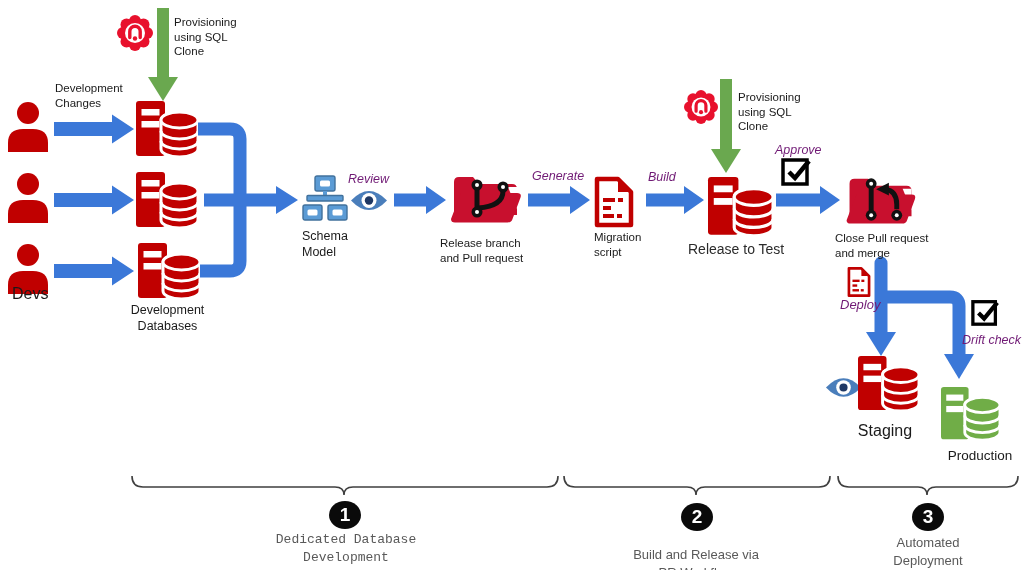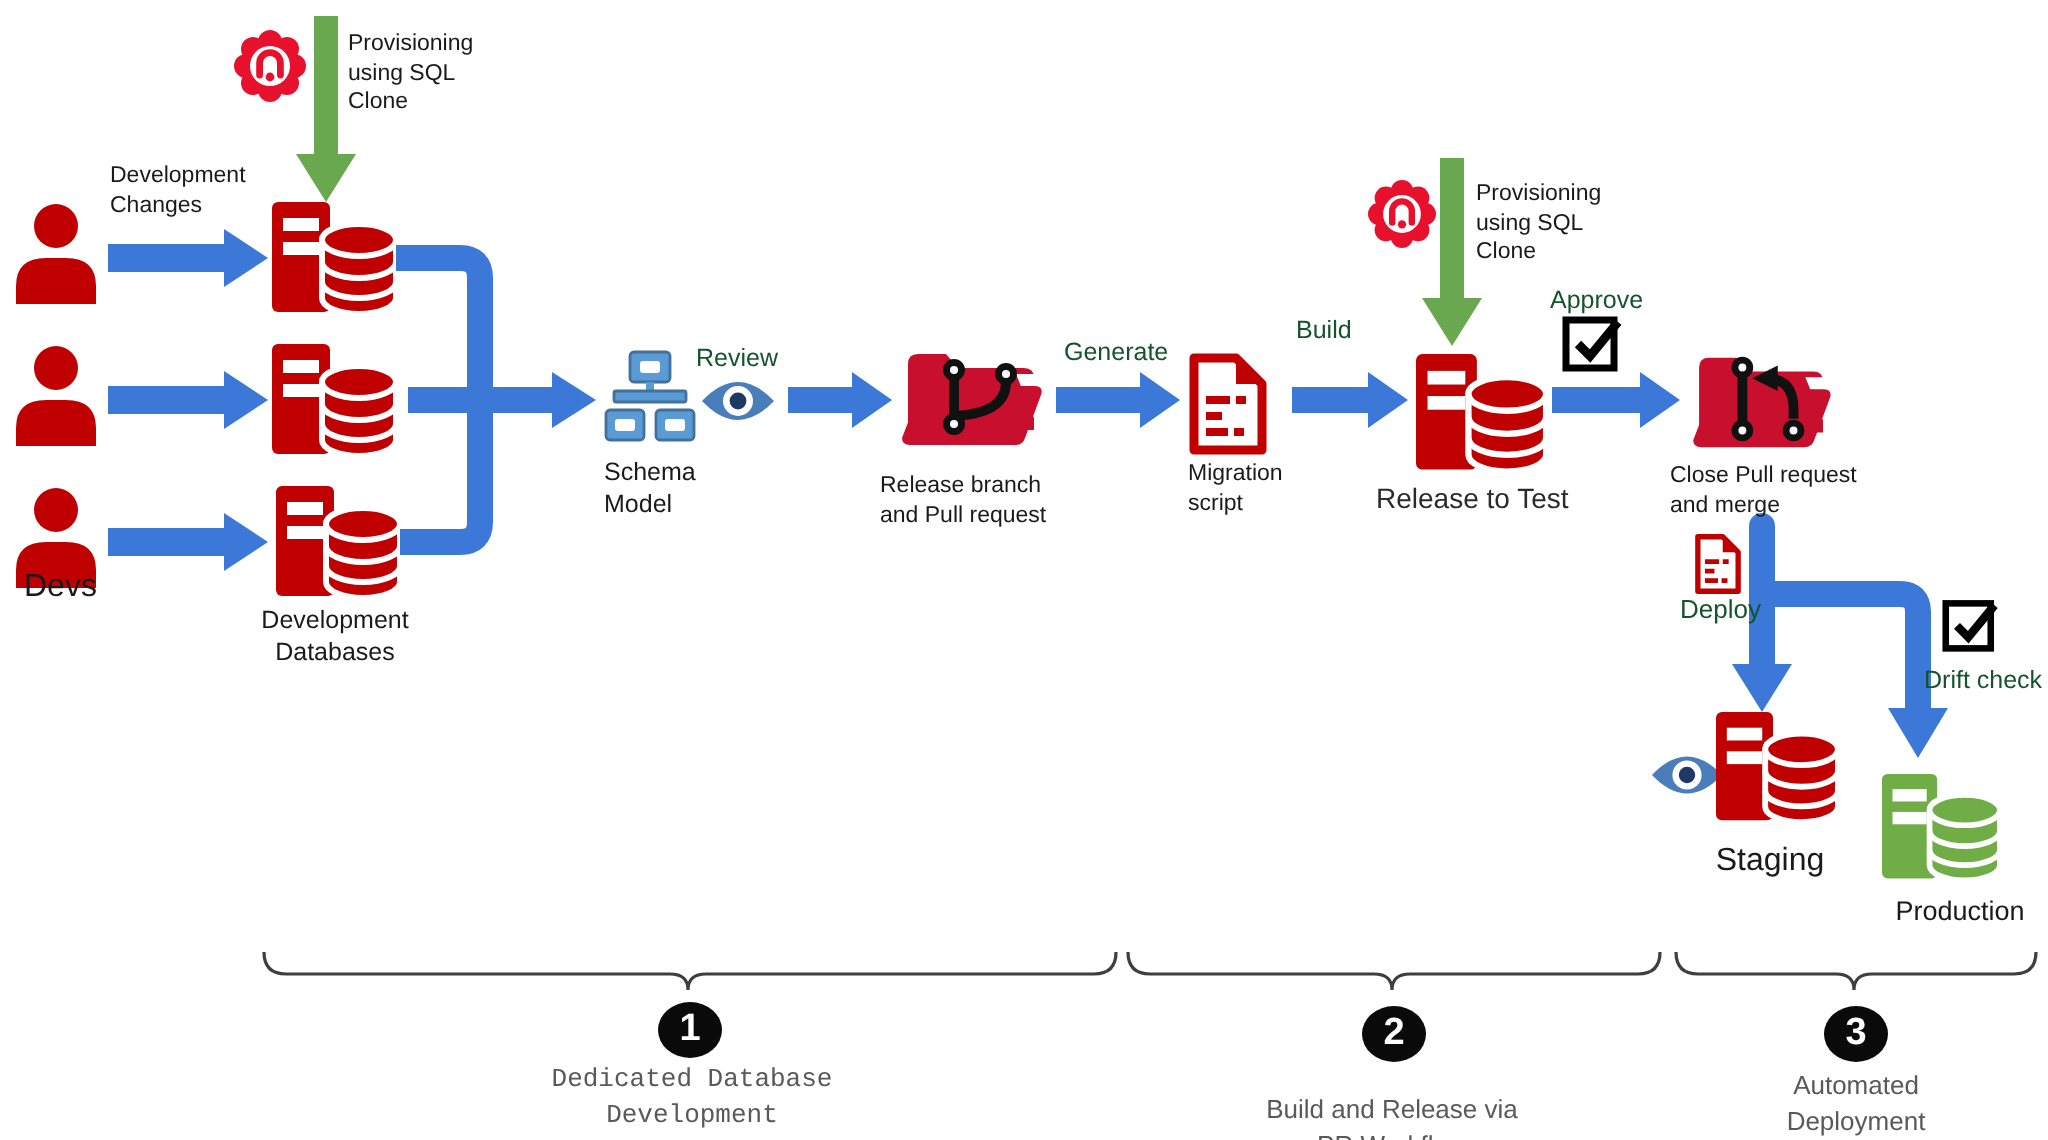--- a/index.html
+++ b/index.html
@@ -1,21 +1,21 @@
 <!DOCTYPE html>
 <html><head>
 <meta charset="utf-8">
 <style>
   html,body{margin:0;padding:0;background:#fff;}
   #canvas{position:relative;width:1024px;height:570px;background:#fff;overflow:hidden;
           font-family:"Liberation Sans","DejaVu Sans",sans-serif;}
   .abs{position:absolute;}
   .layer{position:absolute;left:0;top:0;width:1024px;height:570px;}
   .lbl{font-size:11.5px;color:#1a1a1a;line-height:1.27;white-space:pre-line;}
-  .it{font-size:12.5px;color:#14532d;}
+  .it{font-style:italic;font-size:12.5px;color:#701a75;}
   .center{text-align:center;}
   .big{font-size:14px;color:#2b2b2b;}
   .sec{font-size:13px;color:#595959;line-height:1.35;white-space:pre-line;text-align:center;}
   .badge{width:32px;height:28px;border-radius:50%;background:#0a0a0a;color:#fff;
          font-size:19px;font-weight:bold;line-height:28px;text-align:center;}
   svg{display:block;}
 </style>
 </head>
 <body>
 
@@ -220,21 +220,21 @@
   <div class="abs lbl center" style="left:100px;top:303px;width:135px;font-size:12.5px;">Development
 Databases</div>
   <div class="abs lbl" style="left:302px;top:229px;font-size:12.5px;">Schema
 Model</div>
   <div class="abs it" style="left:348px;top:172px;">Review</div>
   <div class="abs lbl" style="left:440px;top:236px;">Release branch
 and Pull request</div>
   <div class="abs it" style="left:532px;top:169px;">Generate</div>
   <div class="abs lbl" style="left:594px;top:230px;">Migration
 script</div>
-  <div class="abs it" style="left:648px;top:158px;">Build</div>
+  <div class="abs it" style="left:648px;top:170px;">Build</div>
   <div class="abs lbl big" style="left:688px;top:241px;">Release to Test</div>
   <div class="abs lbl" style="left:738px;top:90px;">Provisioning
 using SQL
 Clone</div>
   <div class="abs it" style="left:775px;top:143px;">Approve</div>
   <div class="abs lbl" style="left:835px;top:231px;">Close Pull request
 and merge</div>
   <div class="abs it" style="left:840px;top:297px;font-size:13px;">Deploy</div>
   <div class="abs it" style="left:962px;top:333px;">Drift check</div>
   <div class="abs lbl center" style="left:845px;top:421px;width:80px;font-size:16px;">Staging</div>

